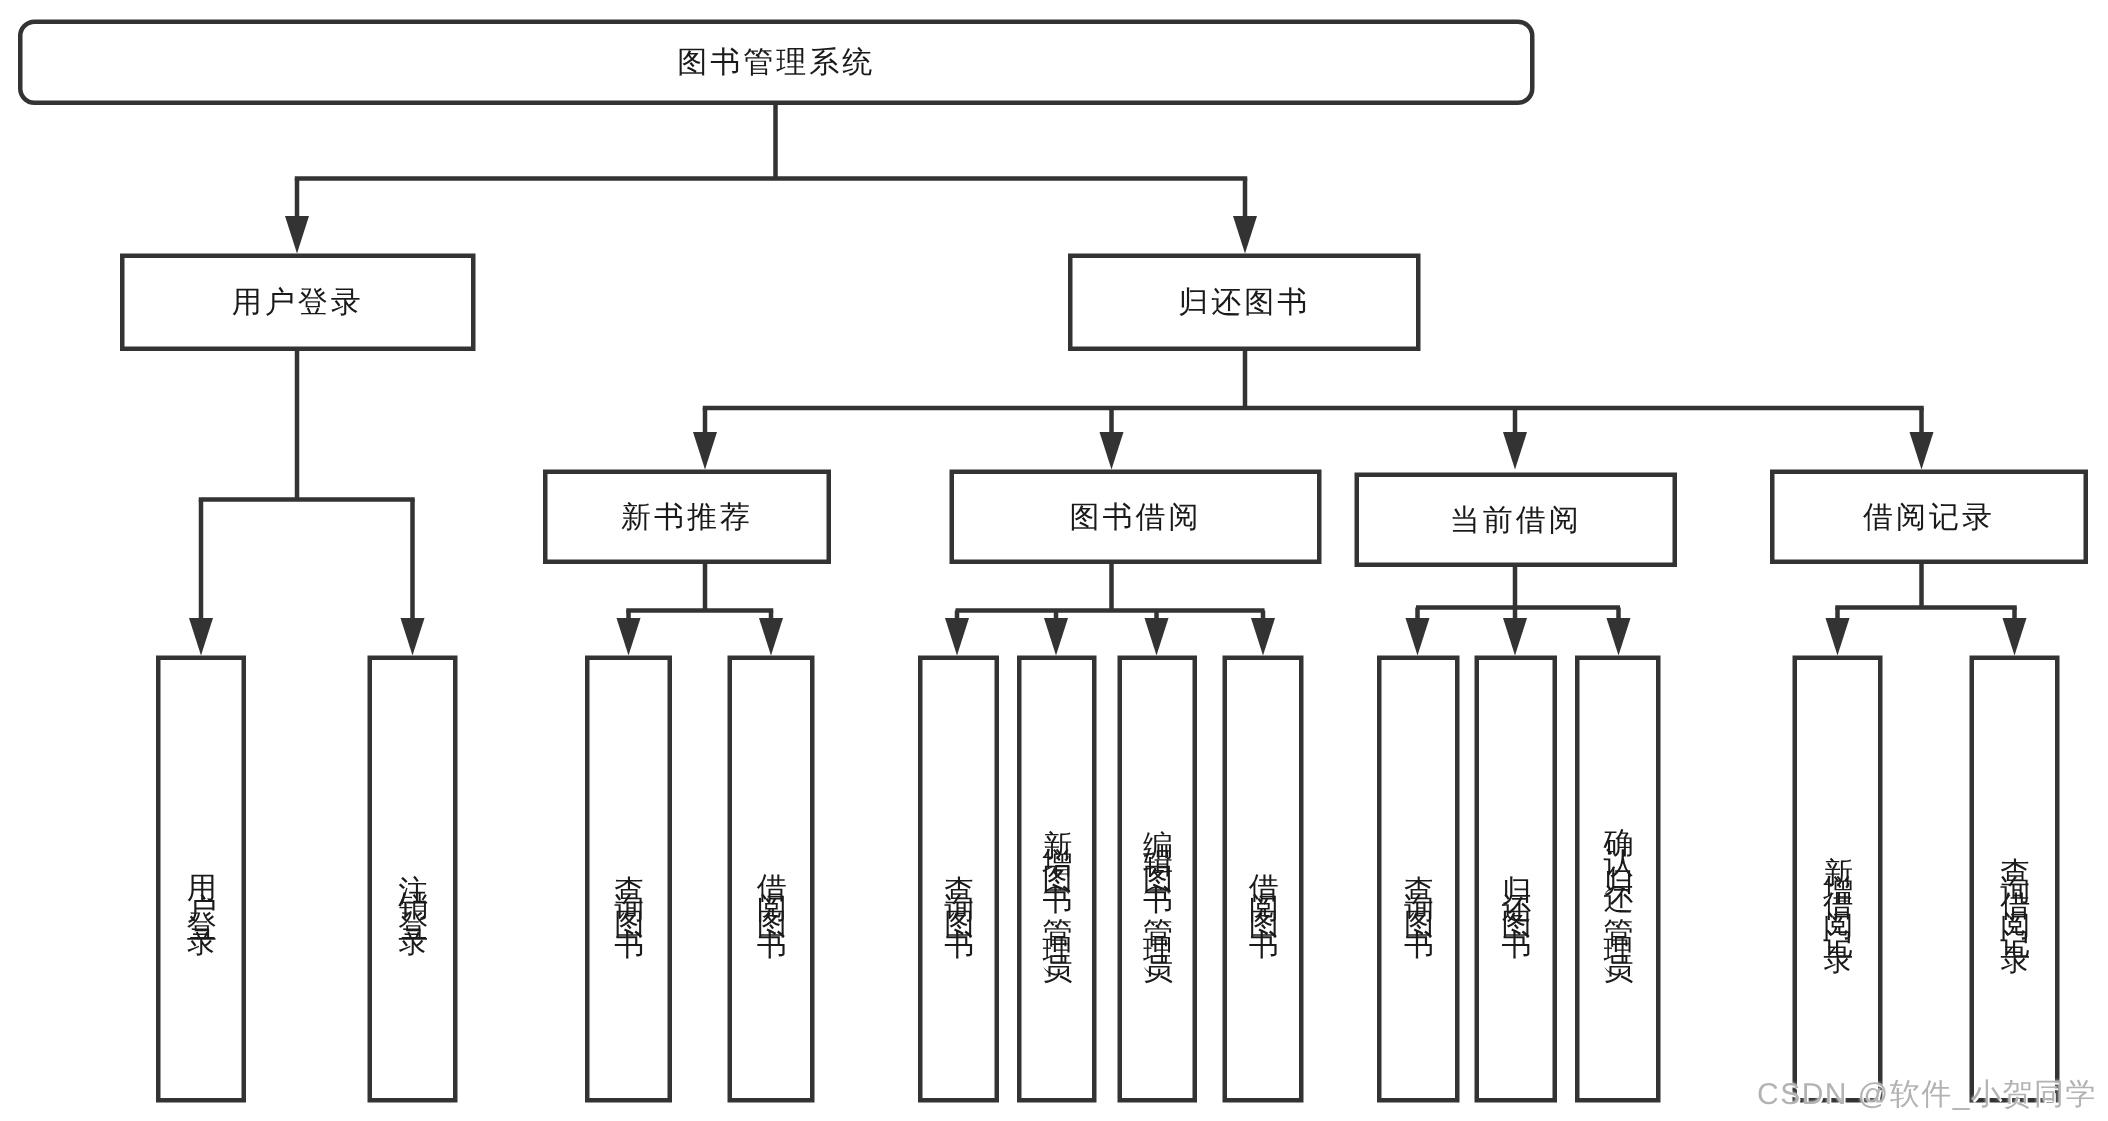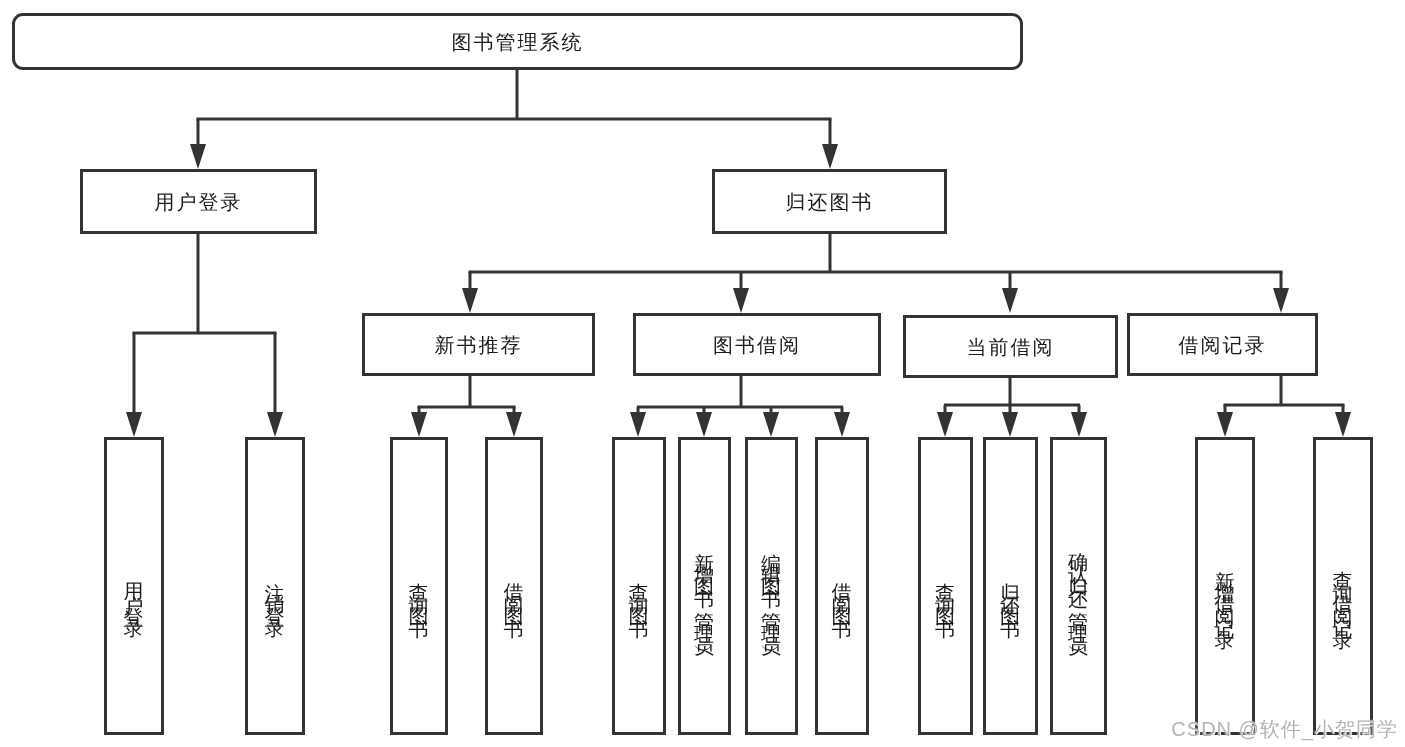--- a/index.html
+++ b/index.html
@@ -137,24 +137,24 @@
       <line class="cline" x1="1343" y1="405" x2="1343" y2="418"></line>
       <polygon class="ahead" points="1335,412 1351,412 1343,437"></polygon>
     </g>
   </svg>
 
   <div class="box" style="left:12px; top:13px; width:1011px; height:57px;border-radius:11px;">图书管理系统</div>
 
   <div class="box" style="left:80px; top:169px; width:237px; height:65px;">用户登录</div>
   <div class="box" style="left:712px; top:169px; width:235px; height:65px;">归还图书</div>
 
-  <div class="box" style="left:362px; top:313px; width:233px; height:63px;">新书推荐</div>
+  <div class="box" style="left:362px; top:313px; width:192px; height:63px;">新书推荐</div>
   <div class="box" style="left:633px; top:313px; width:248px; height:63px;">图书借阅</div>
   <div class="box" style="left:903px; top:315px; width:215px; height:63px;">当前借阅</div>
-  <div class="box" style="left:1127px; top:313px; width:191px; height:63px;">借阅记录</div>
+  <div class="box" style="left:1180px; top:313px; width:212px; height:63px;">借阅记录</div>
 
   <div class="box vbox" style="left:104px; top:437px; width:60px; height:298px;">用户登录</div>
   <div class="box vbox" style="left:245px; top:437px; width:60px; height:298px;">注销登录</div>
 
   <div class="box vbox" style="left:390px; top:437px; width:58px; height:298px;">查询图书</div>
   <div class="box vbox" style="left:485px; top:437px; width:58px; height:298px;">借阅图书</div>
 
   <div class="box vbox" style="left:612px; top:437px; width:54px; height:298px;">查询图书</div>
   <div class="box vbox" style="left:678px; top:437px; width:53px; height:298px;">新增图书（管理员）</div>
   <div class="box vbox" style="left:745px; top:437px; width:53px; height:298px;">编辑图书（管理员）</div>

